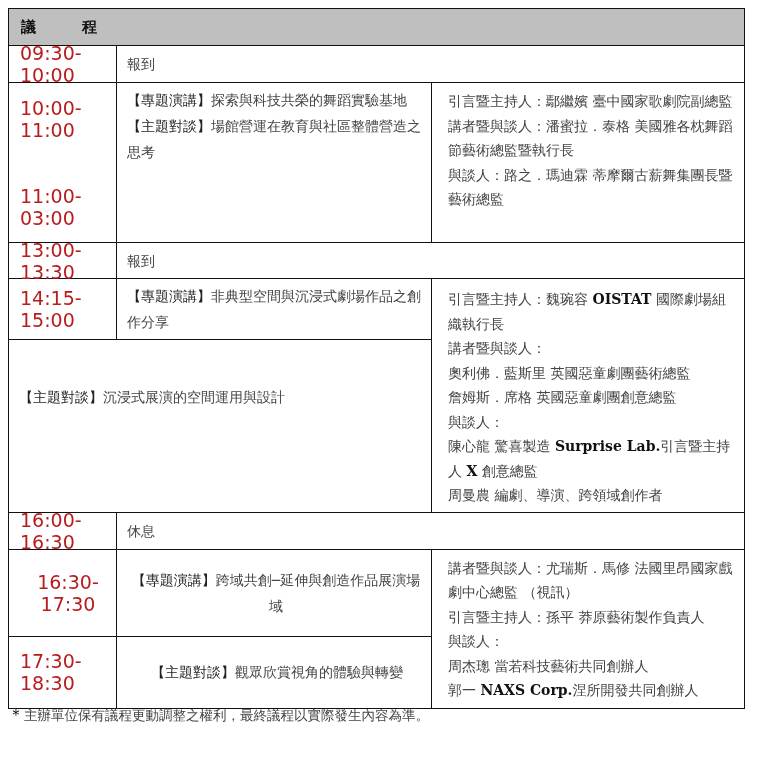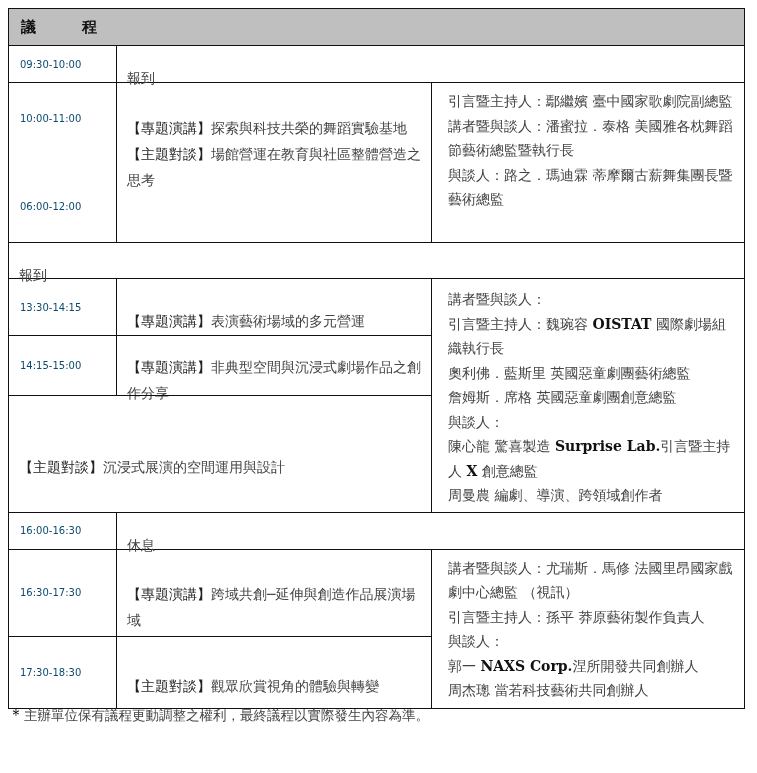--- a/index.html
+++ b/index.html
@@ -5,23 +5,23 @@
   html, body { margin:0; padding:0; background:#ffffff; }
   body { width:757px; height:773px; position:relative; overflow:hidden;
          font-family:"DejaVu Sans", sans-serif; color:#333; }
   .tbl { position:absolute; left:8px; top:8px; width:737px; border:1.5px solid #111; box-sizing:border-box; }
   .hdr { height:36px; background:#bfbfbf; display:flex; align-items:center; padding-left:12px;
          font-size:15px; font-weight:bold; color:#111; }
   .hdr span.gap { display:inline-block; width:46px; }
   .row { display:flex; border-top:1.3px solid #111; box-sizing:border-box; }
   .time { width:108px; flex:none; border-right:1.3px solid #111; display:flex; align-items:center;
           padding-left:11px; box-sizing:border-box; font-family:"DejaVu Sans", sans-serif;
-          font-size:10px; color:#0c4a6e; }
+          font-size:19px; color:#b91c1c; }
   .topic { flex:1; display:flex; align-items:center; padding-left:10px; padding-right:6px;
-           font-size:14px; line-height:26px; color:#444; box-sizing:border-box;margin-top:28px; }
+           font-size:14px; line-height:26px; color:#444; box-sizing:border-box; }
   .topic .tag { color:#222; }
   .spk { width:313px; flex:none; border-left:1.3px solid #111; padding:4px 6px 4px 16px;
          box-sizing:border-box; font-size:14px; line-height:24.5px; color:#444; }
   .spk b { font-family:"DejaVu Serif", serif; color:#111; font-weight:bold; }
   .group { display:flex; border-top:1.3px solid #111; }
   .group .left { flex:1; display:flex; flex-direction:column; }
   .group .left .row:first-child { border-top:none; }
   .note { position:absolute; left:8px; top:705px; font-size:13.5px; color:#444; }
   .note .star { color:#111; font-size:16px; }
 </style>
@@ -37,94 +37,89 @@
 
   <div class="row" style="height:37px;">
     <div class="time">09:30-10:00</div>
     <div class="topic">報到</div>
   </div>
 
   <div class="group" style="height:159px;">
     <div class="left" style="flex-direction:row;">
       <div class="time" style="flex-direction:column; align-items:flex-start; justify-content:space-around; padding-top:4px; padding-bottom:4px;gap:25px;">
         <span>10:00-11:00</span>
-        <span>06:00-12:00</span>
+        <span>11:00-03:00</span>
       </div>
       <div class="topic" style="flex-direction:column; align-items:flex-start; justify-content:flex-start; padding-top:4px; padding-bottom:4px;">
         <div><span class="tag">【專題演講】</span><span>探索與科技共榮的舞蹈實驗基地</span></div>
         <div><span class="tag">【主題對談】</span><span>場館營運在教育與社區整體營造之思考</span></div>
       </div>
     </div>
     <div class="spk" style="padding-top:6px;">
       <div>引言暨主持人：鄢繼嬪 臺中國家歌劇院副總監</div>
       <div>講者暨與談人：潘蜜拉．泰格 美國雅各枕舞蹈節藝術總監暨執行長</div>
       <div>與談人：路之．瑪迪霖 蒂摩爾古薪舞集團長暨藝術總監</div>
     </div>
   </div>
 
   <div class="row" style="height:36px;">
+    <div class="time">13:00-13:30</div>
     <div class="topic">報到</div>
   </div>
 
   <div class="group">
     <div class="left">
-      <div class="row" style="height:56px;">
-        <div class="time">13:30-14:15</div>
-        <div class="topic">
-            <span><span class="tag">【專題演講】</span><span>表演藝術場域的多元營運</span></span>
-          </div>
-      </div>
       <div class="row" style="height:60px;">
         <div class="time">14:15-15:00</div>
         <div class="topic">
             <span><span class="tag">【專題演講】</span><span>非典型空間與沉浸式劇場作品之創作分享</span></span>
           </div>
       </div>
       <div class="row" style="height:115px;">
         <div class="topic">
             <span><span class="tag">【主題對談】</span><span>沉浸式展演的空間運用與設計</span></span>
           </div>
       </div>
     </div>
     <div class="spk" style="padding-top:8px;">
+      <div><span>引言暨主持人：魏琬容 </span><b>OISTAT</b><span> 國際劇場組織執行長</span></div>
       <div>講者暨與談人：</div>
-      <div><span>引言暨主持人：魏琬容 </span><b>OISTAT</b><span> 國際劇場組織執行長</span></div>
       <div>奧利佛．藍斯里 英國惡童劇團藝術總監</div>
       <div>詹姆斯．席格 英國惡童劇團創意總監</div>
       <div>與談人：</div>
       <div><span>陳心龍 驚喜製造 </span><b>Surprise Lab.</b><span>引言暨主持人 </span><b>X</b><span> 創意總監</span></div>
       <div>周曼農 編劇、導演、跨領域創作者</div>
     </div>
   </div>
 
   <div class="row" style="height:37px;">
     <div class="time">16:00-16:30</div>
     <div class="topic">休息</div>
   </div>
 
   <div class="group">
     <div class="left">
-      <div class="row" style="height:86px;">
+      <div class="row" style="height:86px;text-align:center;">
         <div class="time">16:30-17:30</div>
         <div class="topic">
             <span><span class="tag">【專題演講】</span><span>跨域共創─延伸與創造作品展演場域</span></span>
           </div>
       </div>
-      <div class="row" style="height:72px;">
+      <div class="row" style="height:72px;gap:24px;">
         <div class="time">17:30-18:30</div>
         <div class="topic">
             <span><span class="tag">【主題對談】</span><span>觀眾欣賞視角的體驗與轉變</span></span>
           </div>
       </div>
     </div>
     <div class="spk" style="padding-top:6px;">
       <div>講者暨與談人：尤瑞斯．馬修 法國里昂國家戲劇中心總監 （視訊）</div>
       <div>引言暨主持人：孫平 莽原藝術製作負責人</div>
       <div>與談人：</div>
+      <div>周杰璁 當若科技藝術共同創辦人</div>
       <div><span>郭一 </span><b>NAXS Corp.</b><span>涅所開發共同創辦人</span></div>
-      <div>周杰璁 當若科技藝術共同創辦人</div>
     </div>
   </div>
 </div>
 
 <div class="note">
   <span class="star">＊</span><span>主辦單位保有議程更動調整之權利，最終議程以實際發生內容為準。</span>
 </div>
 
 </body></html>

